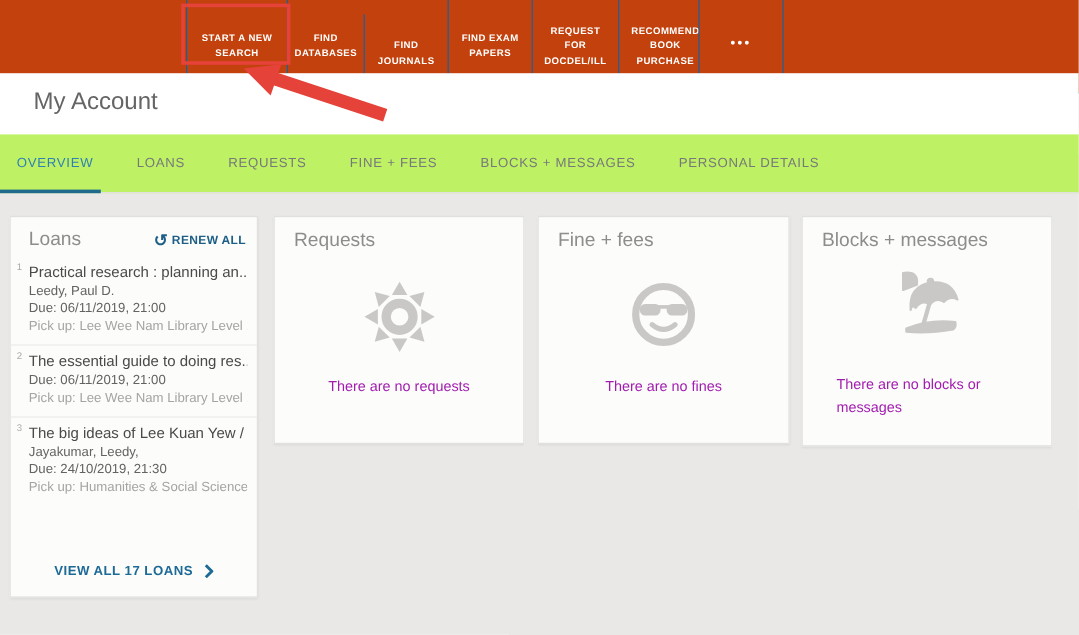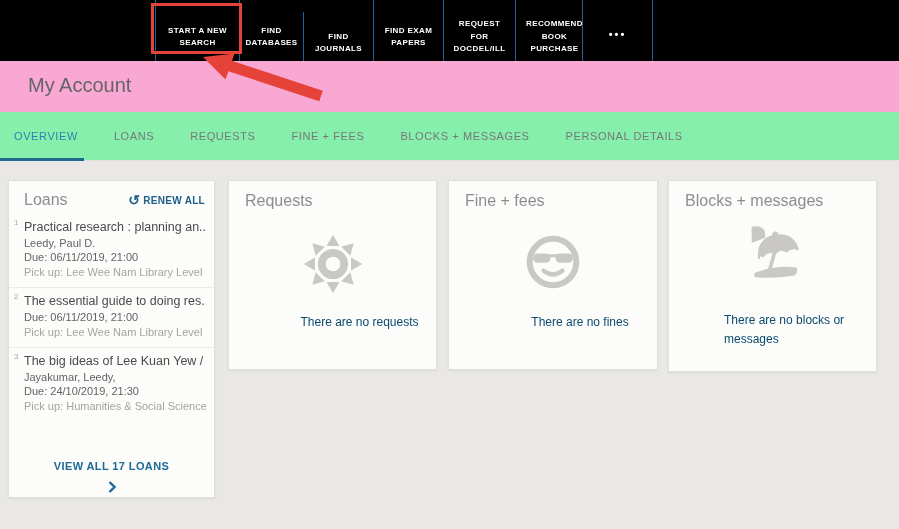--- a/index.html
+++ b/index.html
@@ -5,42 +5,42 @@
   html,body { margin:0; padding:0; }
   #app {
     position:relative; width:899px; height:529px; overflow:hidden;
     background:#e9e8e7; font-family:"Liberation Sans", sans-serif;
     -webkit-font-smoothing:antialiased;
   }
 
   
   .topnav {
     position:absolute; top:0; left:0; width:899px; height:78px;
-    background:#000000; border-bottom:4px solid #14b8a6; box-sizing:border-box;
+    background:#c2410c; border-bottom:1px solid #14b8a6; box-sizing:border-box;
   }
   .nav-items { display:flex; margin-left:155px; height:100%; }
   .nav-item {
     border-left:1px solid #1a629e;
     color:#fff; font-size:8px; font-weight:bold; letter-spacing:.4px;
     display:flex; align-items:center; justify-content:center; text-align:center;
     line-height:1.55; padding:0 5px; box-sizing:border-box; cursor:pointer;
   }
   .nav-item:last-child { border-right:1px solid #1a629e; }
   .n0{width:84px;} .n1{width:64px;} .n2{width:70px;margin-top:12px;} .n3{width:70px;}
   .n4{width:72px;} .n5{width:67px;padding-left:16px;}
   .n6{width:71px; font-size:11px; letter-spacing:2px; padding-bottom:4px;}
 
   
-  .account-band { position:absolute; top:61px; left:0; width:899px; height:68px; background:#f9a8d4;text-align:right; }
+  .account-band { position:absolute; top:61px; left:0; width:899px; height:68px; background:#ffffff;text-align:right; }
   .account-title { position:absolute; left:28px; top:13px; font-size:20px; color:#656565; }
 
   
   .tabbar {
     position:absolute; top:112px; left:0; width:899px; height:49px;
-    background:#86efac; border-bottom:1px solid #e2e1e0; box-sizing:border-box;
+    background:#bef264; border-bottom:1px solid #e2e1e0; box-sizing:border-box;
   }
   .tabs { display:flex; align-items:center; height:100%; padding-left:14px; }
   .tab { font-size:11px; letter-spacing:.6px; color:#77787a; margin-right:36px; cursor:pointer; white-space:nowrap; }
   .tab.active { color:#3180b5; }
   .active-underline { position:absolute; left:0; bottom:-1px; width:84px; height:3px; background:#1e6b8e; }
 
   
   .card {
     position:absolute; background:#fcfcfb; border:1px solid #e1e0df;
     box-shadow:0 1px 2px rgba(0,0,0,.07); box-sizing:border-box;
@@ -65,29 +65,29 @@
   .loan-item + .loan-item { border-top:1px solid #ecebea; }
   .loan-num { position:absolute; left:5px; top:4px; font-size:8px; color:#a9a9a9; }
   .loan-title  { font-size:12.5px; color:#4a4a4a; margin-bottom:3px; white-space:nowrap; overflow:hidden; }
   .loan-author { font-size:11px; color:#636363; margin-bottom:2px; }
   .loan-due    { font-size:11px; color:#636363; margin-bottom:3px; }
   .loan-pickup { font-size:11px; color:#a5a4a2; white-space:nowrap; overflow:hidden; }
 
   .loan-footer {
     position:absolute; bottom:0; left:0; width:100%; height:42px;
     display:flex; align-items:center; justify-content:center; gap:9px;
-    color:#1d6a96; font-size:11px; font-weight:bold; letter-spacing:.4px; cursor:pointer;flex-direction:column;
+    color:#1d6a96; font-size:11px; font-weight:bold; letter-spacing:.4px; cursor:pointer;
   }
 
   
   .icon-wrap { position:absolute; left:0; width:100%; display:flex; justify-content:center; }
   #card-requests .icon-wrap { top:52px; }
   #card-fines    .icon-wrap { top:50px; }
   #card-blocks   .icon-wrap { top:42px; }
-  .empty-msg { position:absolute; top:134px; left:0; width:100%; text-align:center; font-size:12px; color:#0c4a6e;padding-left:27px; }
+  .empty-msg { position:absolute; top:134px; left:0; width:100%; text-align:center; font-size:12px; color:#a21caf; }
   .empty-msg.left { left:28px; width:150px; text-align:left; line-height:1.55; top:130px; }
 
   .gray-ic { fill:#c9c8c6; }
 
   
   .annotation { position:absolute; top:0; left:0; pointer-events:none; z-index:60; }
 </style>
 </head>
 <body>
 

